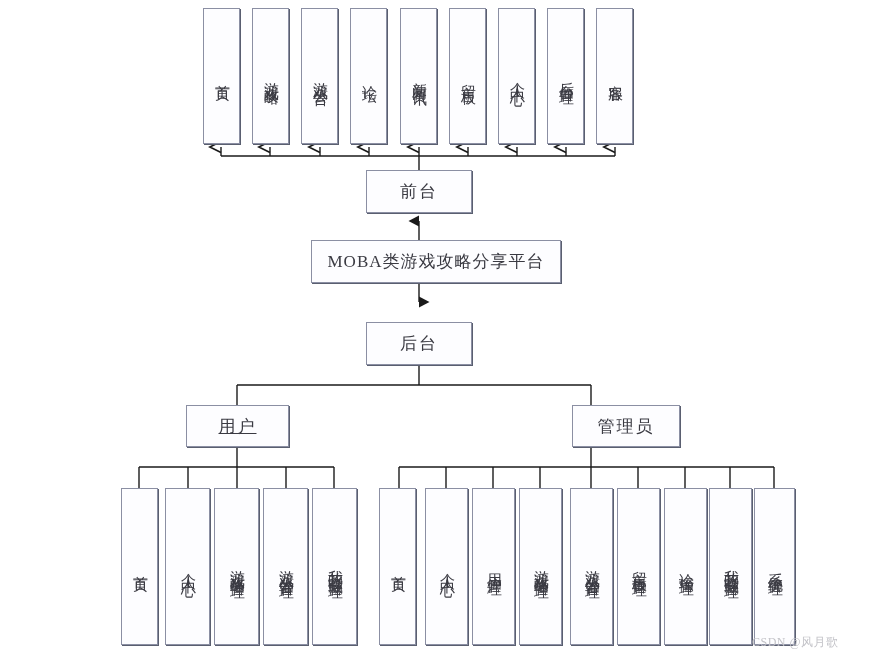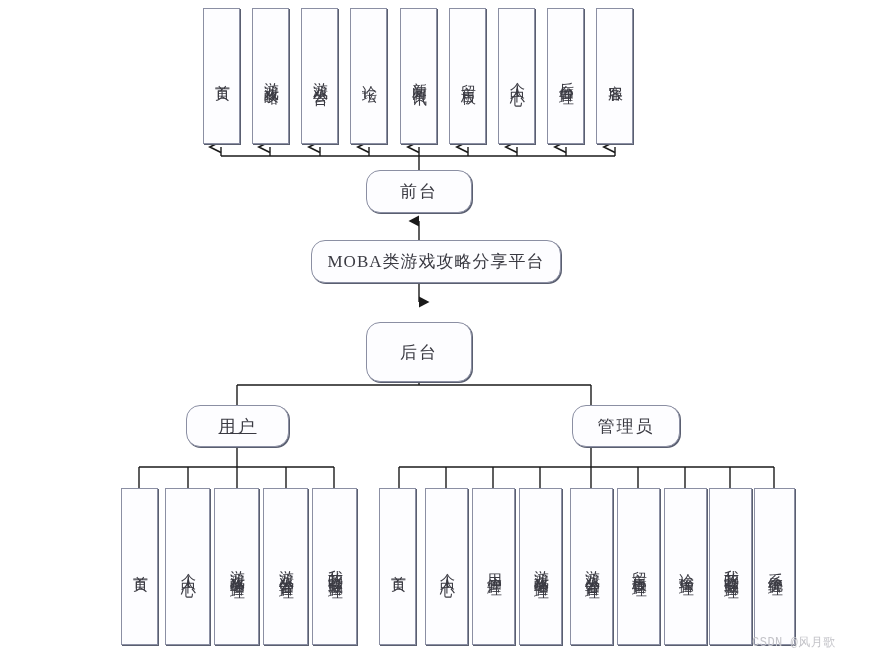--- a/index.html
+++ b/index.html
@@ -40,34 +40,33 @@
   .node.vert {
     writing-mode: vertical-rl;
     text-orientation: upright;
     letter-spacing: 3px;
     font-size: 15px;
     line-height: 1.05;
   }
   .node.horiz {
     font-size: 17px;
     letter-spacing: 2px;
-    border-radius: 14px;
   }
   .node.horiz.wide {
     font-size: 17px;
     letter-spacing: 1px;
     white-space: nowrap;
   }
   .watermark {
     position: absolute;
     left: 752px;
     top: 634px;
     font-size: 12px;
     color: #c3c3c8;
-    font-family: Liberation Mono, monospace;
+    font-family: Liberation Serif, serif;
     letter-spacing: 0.5px;
     white-space: nowrap;
   }
 </style>
 </head>
 <body>
 
 <div id="canvas">
 
   <svg class="edges" viewBox="0 0 869 665">
@@ -137,21 +136,21 @@
   <div class="node vert" style="left:400px; top:8px; width:37px; height:136px;">新闻资讯</div>
   <div class="node vert" style="left:449px; top:8px; width:37px; height:136px;">留言板</div>
   <div class="node vert" style="left:498px; top:8px; width:37px; height:136px;">个人中心</div>
   <div class="node vert" style="left:547px; top:8px; width:37px; height:136px;">后台管理</div>
   <div class="node vert" style="left:596px; top:8px; width:37px; height:136px;">客服</div>
 
   <div class="node horiz" style="left:366px; top:170px; width:106px; height:43px;">前台</div>
 
   <div class="node horiz wide" style="left:311px; top:240px; width:250px; height:43px;">MOBA类游戏攻略分享平台</div>
 
-  <div class="node horiz" style="left:366px; top:322px; width:106px; height:60px;">后台</div>
+  <div class="node horiz" style="left:366px; top:322px; width:106px; height:43px;">后台</div>
 
   <div class="node horiz" style="left:186px; top:405px; width:103px; height:42px;text-decoration:underline;">用户</div>
   <div class="node horiz" style="left:537px; top:405px; width:108px; height:42px;margin-left:35px;">管理员</div>
 
   <div class="node vert" style="left:121px; top:488px; width:37px; height:157px;">首页</div>
   <div class="node vert" style="left:165px; top:488px; width:45px; height:157px;">个人中心</div>
   <div class="node vert" style="left:214px; top:488px; width:45px; height:157px;">游戏攻略管理</div>
   <div class="node vert" style="left:263px; top:488px; width:45px; height:157px;">游戏公告管理</div>
   <div class="node vert" style="left:312px; top:488px; width:45px; height:157px;">我的收藏管理</div>
 

